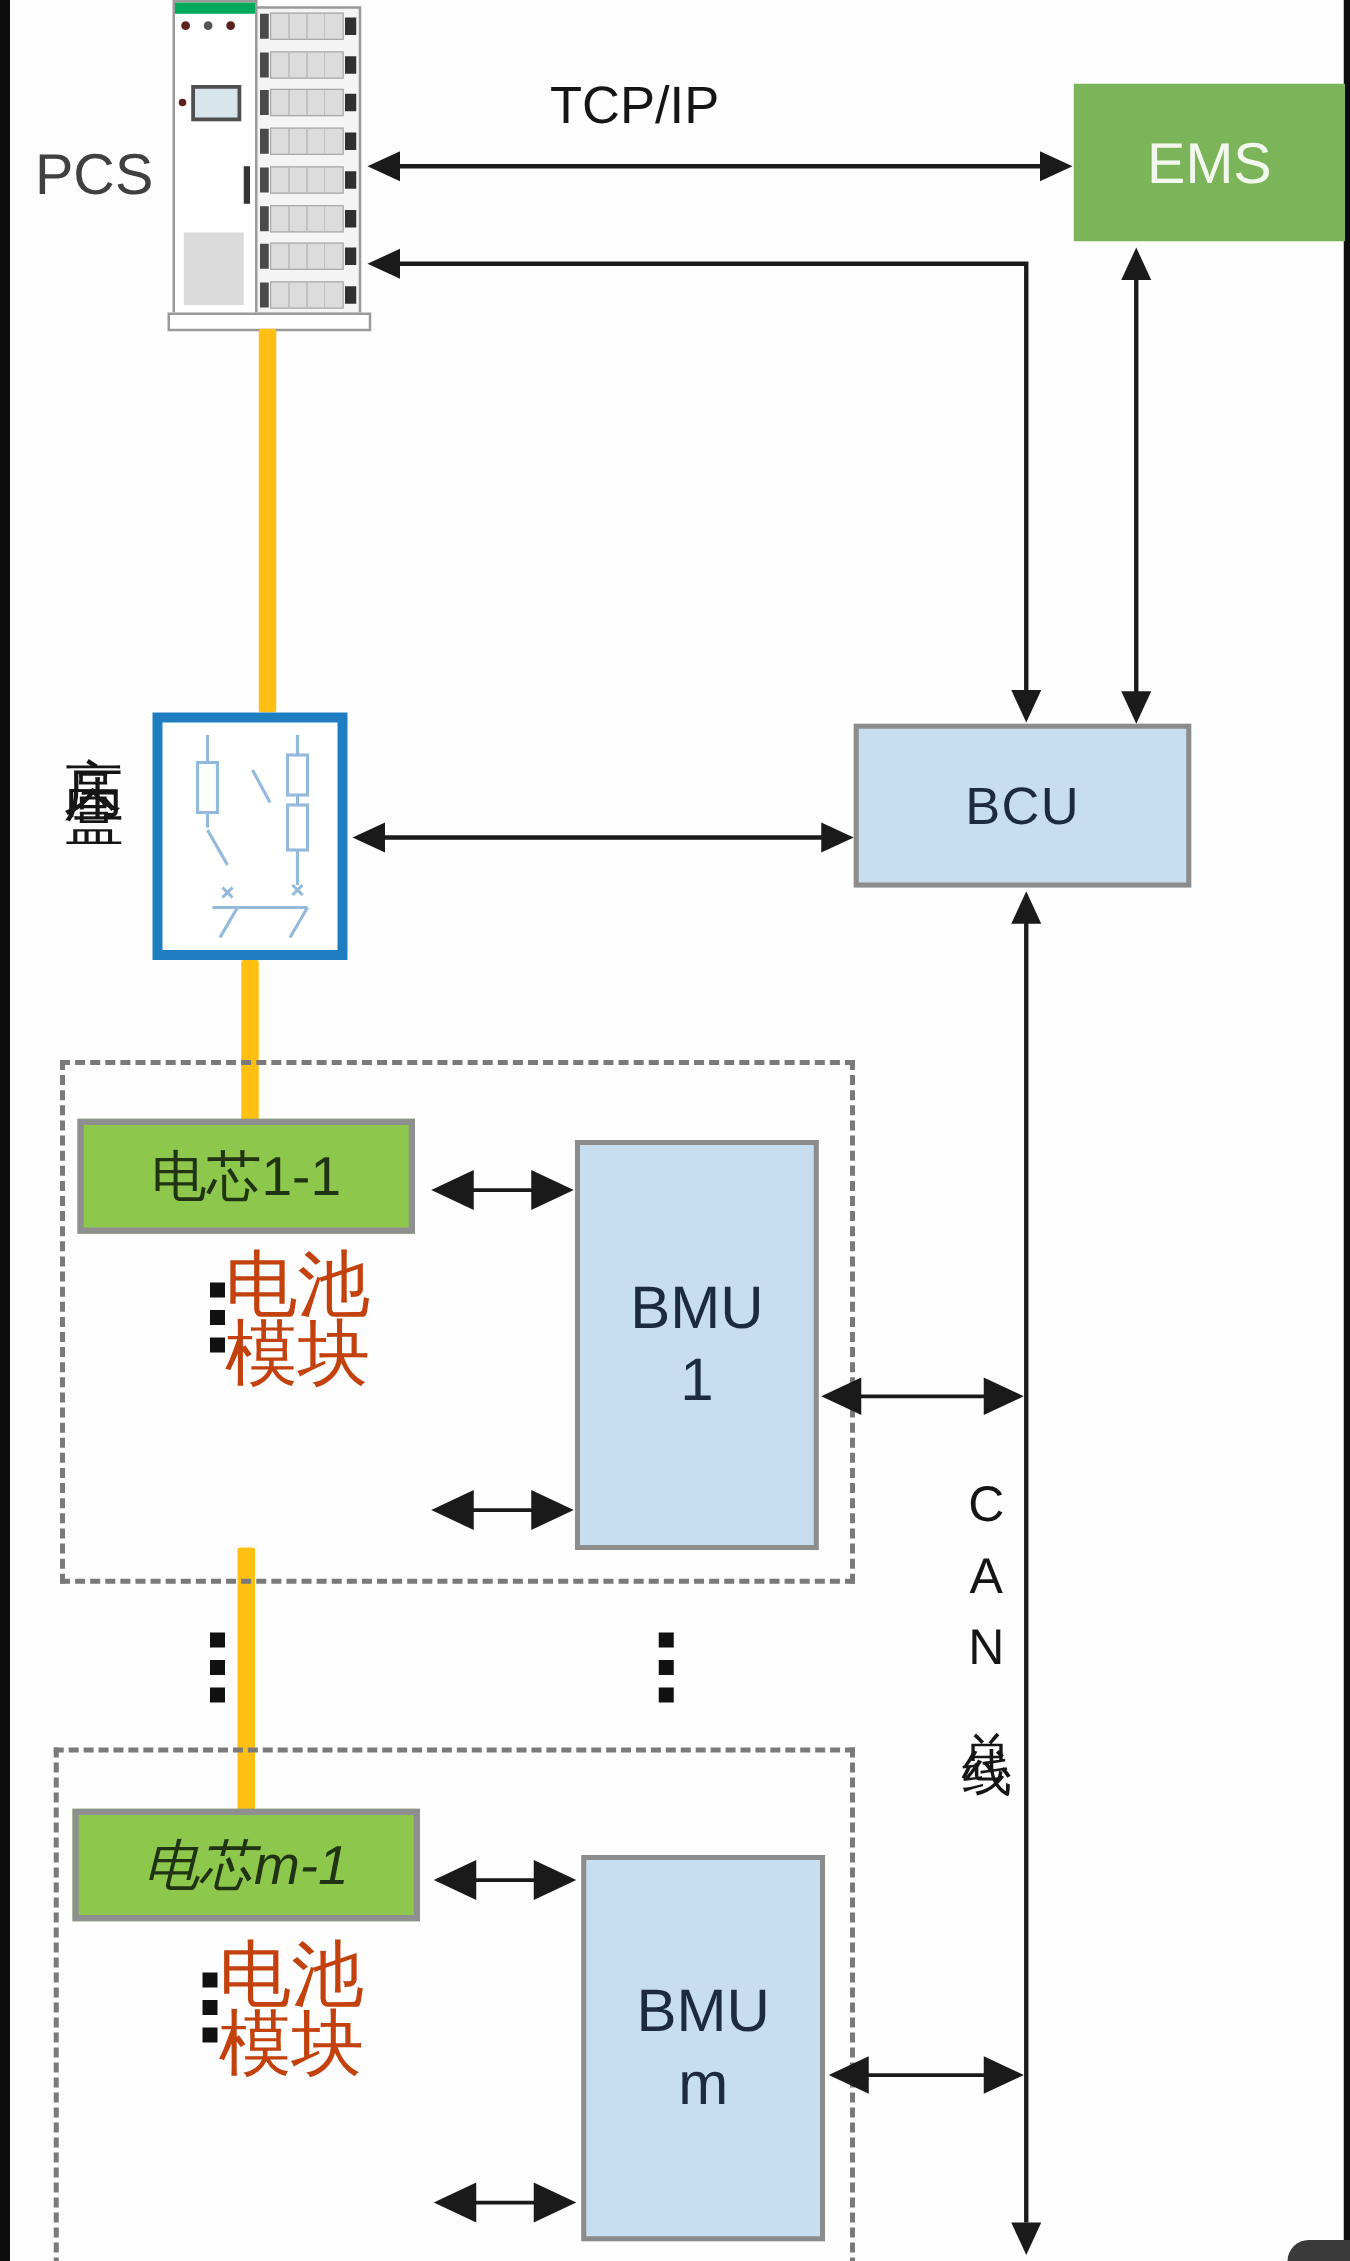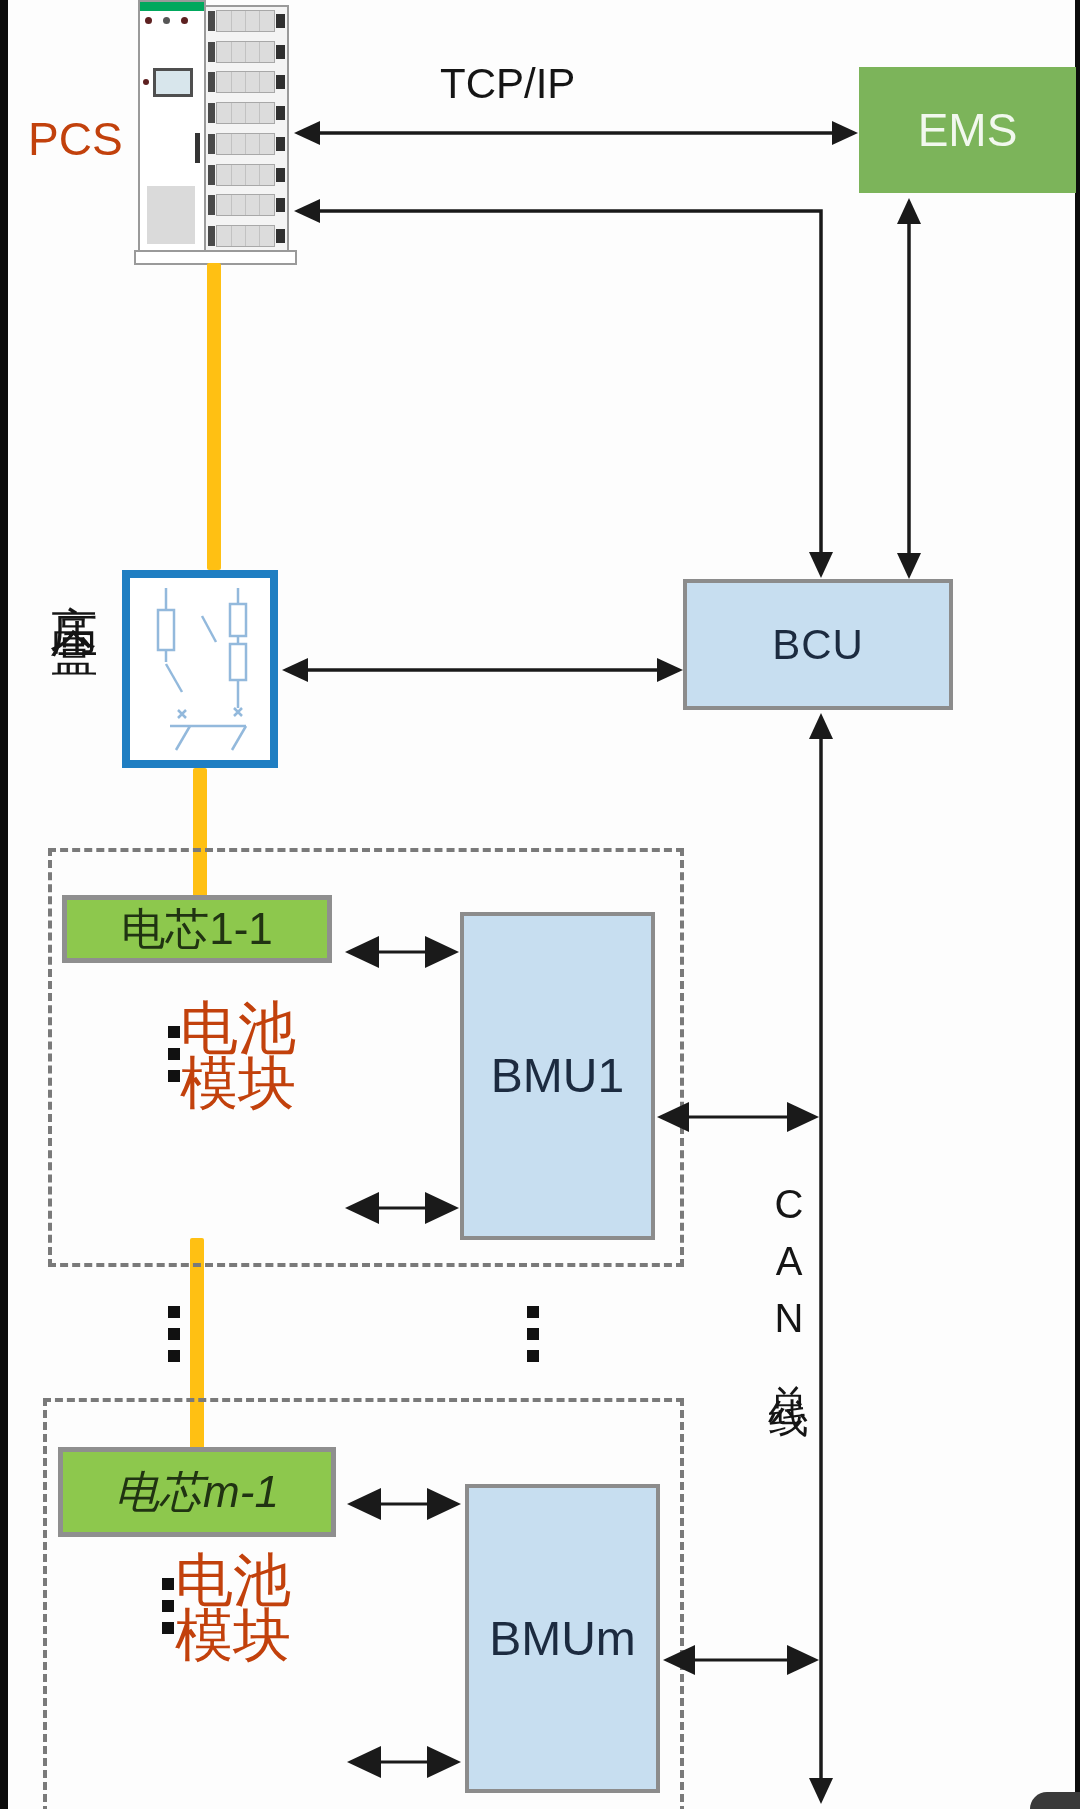--- a/index.html
+++ b/index.html
@@ -34,39 +34,39 @@
   .cab-right{left:66px;top:5px;width:85px;height:247px;background:#f4f4f4;border:2px solid #9a9a9a;
     display:flex;flex-direction:column;justify-content:space-between;padding:3px 2px;box-sizing:border-box;}
   .tray{display:flex;align-items:center;height:22px;}
   .nub-l{width:7px;height:20px;background:#4a4a4a;}
   .tray-body{flex:1;height:20px;background:#dcdcdc;border:1px solid #a8a8a8;margin:0 1px;
     background-image:linear-gradient(90deg,transparent 24%,#c2c2c2 24%,#c2c2c2 26%,transparent 26%,transparent 49%,#c2c2c2 49%,#c2c2c2 51%,transparent 51%,transparent 74%,#c2c2c2 74%,#c2c2c2 76%,transparent 76%);}
   .nub-r{width:9px;height:14px;background:#303030;}
   .cab-base{left:-4px;top:250px;width:159px;height:11px;background:#fff;border:2px solid #9a9a9a;}
 
   
-  .pcs-label{left:28px;top:112px;width:112px;font-size:46px;color:#c2410c;}
+  .pcs-label{left:28px;top:112px;width:112px;font-size:46px;color:#404040;}
   .tcpip-label{left:440px;top:60px;width:272px;text-align:left;font-size:42px;color:#151515;}
   .vtext{writing-mode:vertical-rl;text-orientation:upright;color:#151515;}
   .hv-label{left:42px;top:566px;height:250px;font-size:48px;letter-spacing:12px;}
   .can-label{left:762px;top:1182px;height:300px;font-size:40px;letter-spacing:13px;}
 
   
   .node{display:flex;align-items:center;justify-content:center;box-sizing:border-box;}
   .ems{left:859px;top:67px;width:217px;height:126px;background:var(--ems-green);
     color:#f2f8ee;font-size:46px;}
   .bcu{left:683px;top:579px;width:270px;height:131px;background:var(--unit-blue);
     border:4px solid var(--box-border-gray);color:var(--dark-text);font-size:42px;letter-spacing:1px;}
   .bmu{background:var(--unit-blue);border:4px solid var(--box-border-gray);color:var(--dark-text);
-    font-size:48px;line-height:58px;text-align:center;}
+    font-size:48px;line-height:58px;text-align:center;flex-direction:column;}
   .bmu1{left:460px;top:912px;width:195px;height:328px;}
   .bmum{left:465px;top:1484px;width:195px;height:309px;}
   .cell{background:var(--cell-green);border:5px solid #8f8f8f;color:var(--cell-text);
     font-size:44px;}
-  .c11{left:62px;top:895px;width:270px;height:68px;}
+  .c11{left:62px;top:895px;width:270px;height:92px;}
   .c1n{left:62px;top:1147px;width:270px;height:91px;}
   .cm1{left:58px;top:1447px;width:278px;height:90px;font-style:italic;}
   .cmn{left:62px;top:1697px;width:272px;height:90px;}
 
   
   .pack{border:4px dashed var(--dashed-gray);box-sizing:border-box;}
   .pack1{left:48px;top:848px;width:636px;height:419px;}
   .pack2{left:43px;top:1398px;width:641px;height:440px;}
 
   

